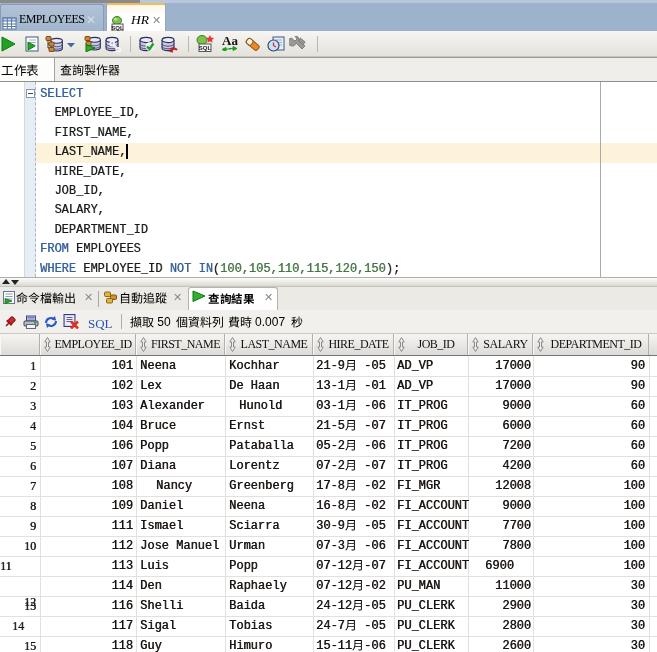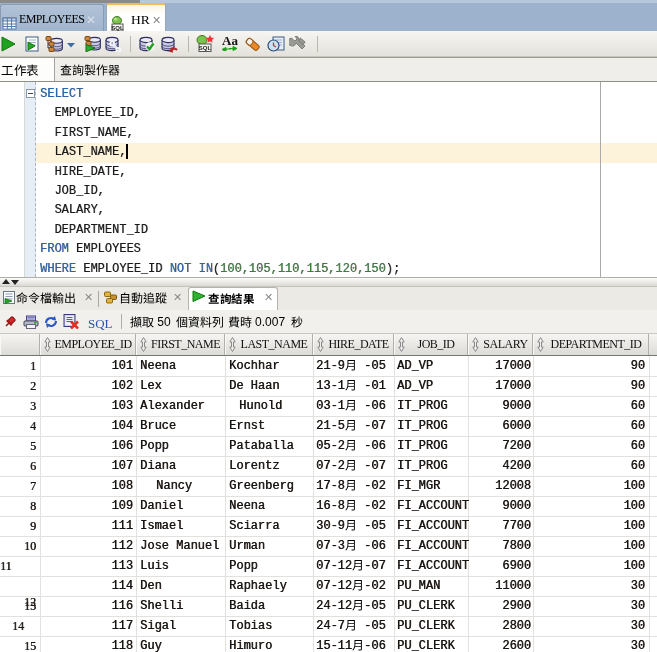--- a/index.html
+++ b/index.html
@@ -24,21 +24,21 @@
   </svg>
 <div class="abs serif" style="left:19px;top:12px;font-size:12px;letter-spacing:-0.6px;color:#000">EMPLOYEES</div>
 <div class="abs" style="left:86px;top:13px;color:#d9dfe9;font-size:12px">✕</div>
 <div class="abs" style="left:106px;top:3px;width:60px;height:28px;background:linear-gradient(#fdf6e6 0%,#fff 40%);border:1px solid #97a7bf;border-bottom:none;border-radius:3px 3px 0 0;border-top:2px solid #eebc5a;box-sizing:border-box"></div>
 <svg width="18" height="16" viewBox="0 0 18 16" style="position:absolute;left:109px;top:16px">
     <ellipse cx="8" cy="4.5" rx="4.5" ry="4" fill="#7dc24b" stroke="#3f7d1e"></ellipse>
 <ellipse cx="6.6" cy="3.2" rx="1.7" ry="1.2" fill="#b4e48e"></ellipse>
 <rect x="3" y="8" width="11" height="7" fill="#f8f8f4" stroke="#555"></rect>
 <text x="8.5" y="14" font-family="Liberation Sans" font-size="6" font-weight="bold" fill="#222" text-anchor="middle">SQL</text>
   </svg>
-<div class="abs serif" style="left:131px;top:12px;font-size:13.5px;color:#000">HR</div>
+<div class="abs serif" style="left:131px;top:12px;font-size:13.5px;font-style:italic;color:#000">HR</div>
 <div class="abs x" style="left:152px;top:14px;font-size:11px">✕</div>
 <div class="abs" style="left:0;top:31px;width:657px;height:26px;background:linear-gradient(#f6f5f2,#e4e2db);border-bottom:1px solid #c6c4bb;box-sizing:border-box"></div>
 <svg width="16" height="16" viewBox="0 0 16 16" style="position:absolute;left:1px;top:36px">
     <path d="M1,1 L14,8 L1,15 Z" fill="#1fa31f" stroke="#0d7a0d"></path>
   </svg>
 <svg width="16" height="16" viewBox="0 0 16 16" style="position:absolute;left:24px;top:36px">
     <rect x="2" y="1" width="12" height="14" fill="#fff" stroke="#3c5a88"></rect>
 <path d="M5,4 h7 M5,6.5 h7 M5,9 h7 M5,11.5 h4" stroke="#9db0cc" stroke-width="1"></path>
 <path d="M4,6 L11,10 L4,14 Z" fill="#28a428" stroke="#0d7a0d"></path>
   </svg>
@@ -504,21 +504,21 @@
 <div class="cell serif" style="left:0;top:556px;width:36px;text-align:left;font-family:'Liberation Serif',serif;font-size:12px">11</div>
 <div class="cell" style="left:41px;top:556px;width:92px;text-align:right">113</div>
 <div class="cell" style="left:140px;top:556px;width:85px">Luis</div>
 <div class="cell" style="left:229px;top:556px;width:84px">Popp</div>
 <div class="cell" style="left:316px;top:556px;width:78px">07-12<svg style="width:12px;height:12px;vertical-align:-2px" viewBox="0 0 1000 1000">
       <g transform="translate(0,880) scale(1,-1)">
         <path d="M207 787V479C207 318 191 115 29 -27C46 -37 75 -65 86 -81C184 5 234 118 259 232H742V32C742 10 735 3 711 2C688 1 607 0 524 3C537 -18 551 -53 556 -76C663 -76 730 -75 769 -61C806 -48 821 -23 821 31V787ZM283 714H742V546H283ZM283 475H742V305H272C280 364 283 422 283 475Z" fill="#000000"></path>
       </g>
     </svg>-07</div>
 <div class="cell" style="left:397px;top:556px;width:72px">FI_ACCOUNT</div>
-<div class="cell" style="left:468px;top:556px;width:63px;text-align:right">6900</div>
+<div class="cell" style="left:468px;top:556px;width:63px;text-align:center">6900</div>
 <div class="cell" style="left:533px;top:556px;width:112px;text-align:right">100</div>
 <div class="abs" style="left:0;top:596px;width:657px;height:1px;background:#e3e1dd"></div>
 <div class="cell serif" style="left:0;top:592px;width:36px;text-align:right;font-family:'Liberation Serif',serif;font-size:12px">12</div>
 <div class="cell" style="left:41px;top:576px;width:92px;text-align:right">114</div>
 <div class="cell" style="left:140px;top:576px;width:85px">Den</div>
 <div class="cell" style="left:229px;top:576px;width:84px">Raphaely</div>
 <div class="cell" style="left:316px;top:576px;width:78px">07-12<svg style="width:12px;height:12px;vertical-align:-2px" viewBox="0 0 1000 1000">
       <g transform="translate(0,880) scale(1,-1)">
         <path d="M207 787V479C207 318 191 115 29 -27C46 -37 75 -65 86 -81C184 5 234 118 259 232H742V32C742 10 735 3 711 2C688 1 607 0 524 3C537 -18 551 -53 556 -76C663 -76 730 -75 769 -61C806 -48 821 -23 821 31V787ZM283 714H742V546H283ZM283 475H742V305H272C280 364 283 422 283 475Z" fill="#000000"></path>
       </g>

